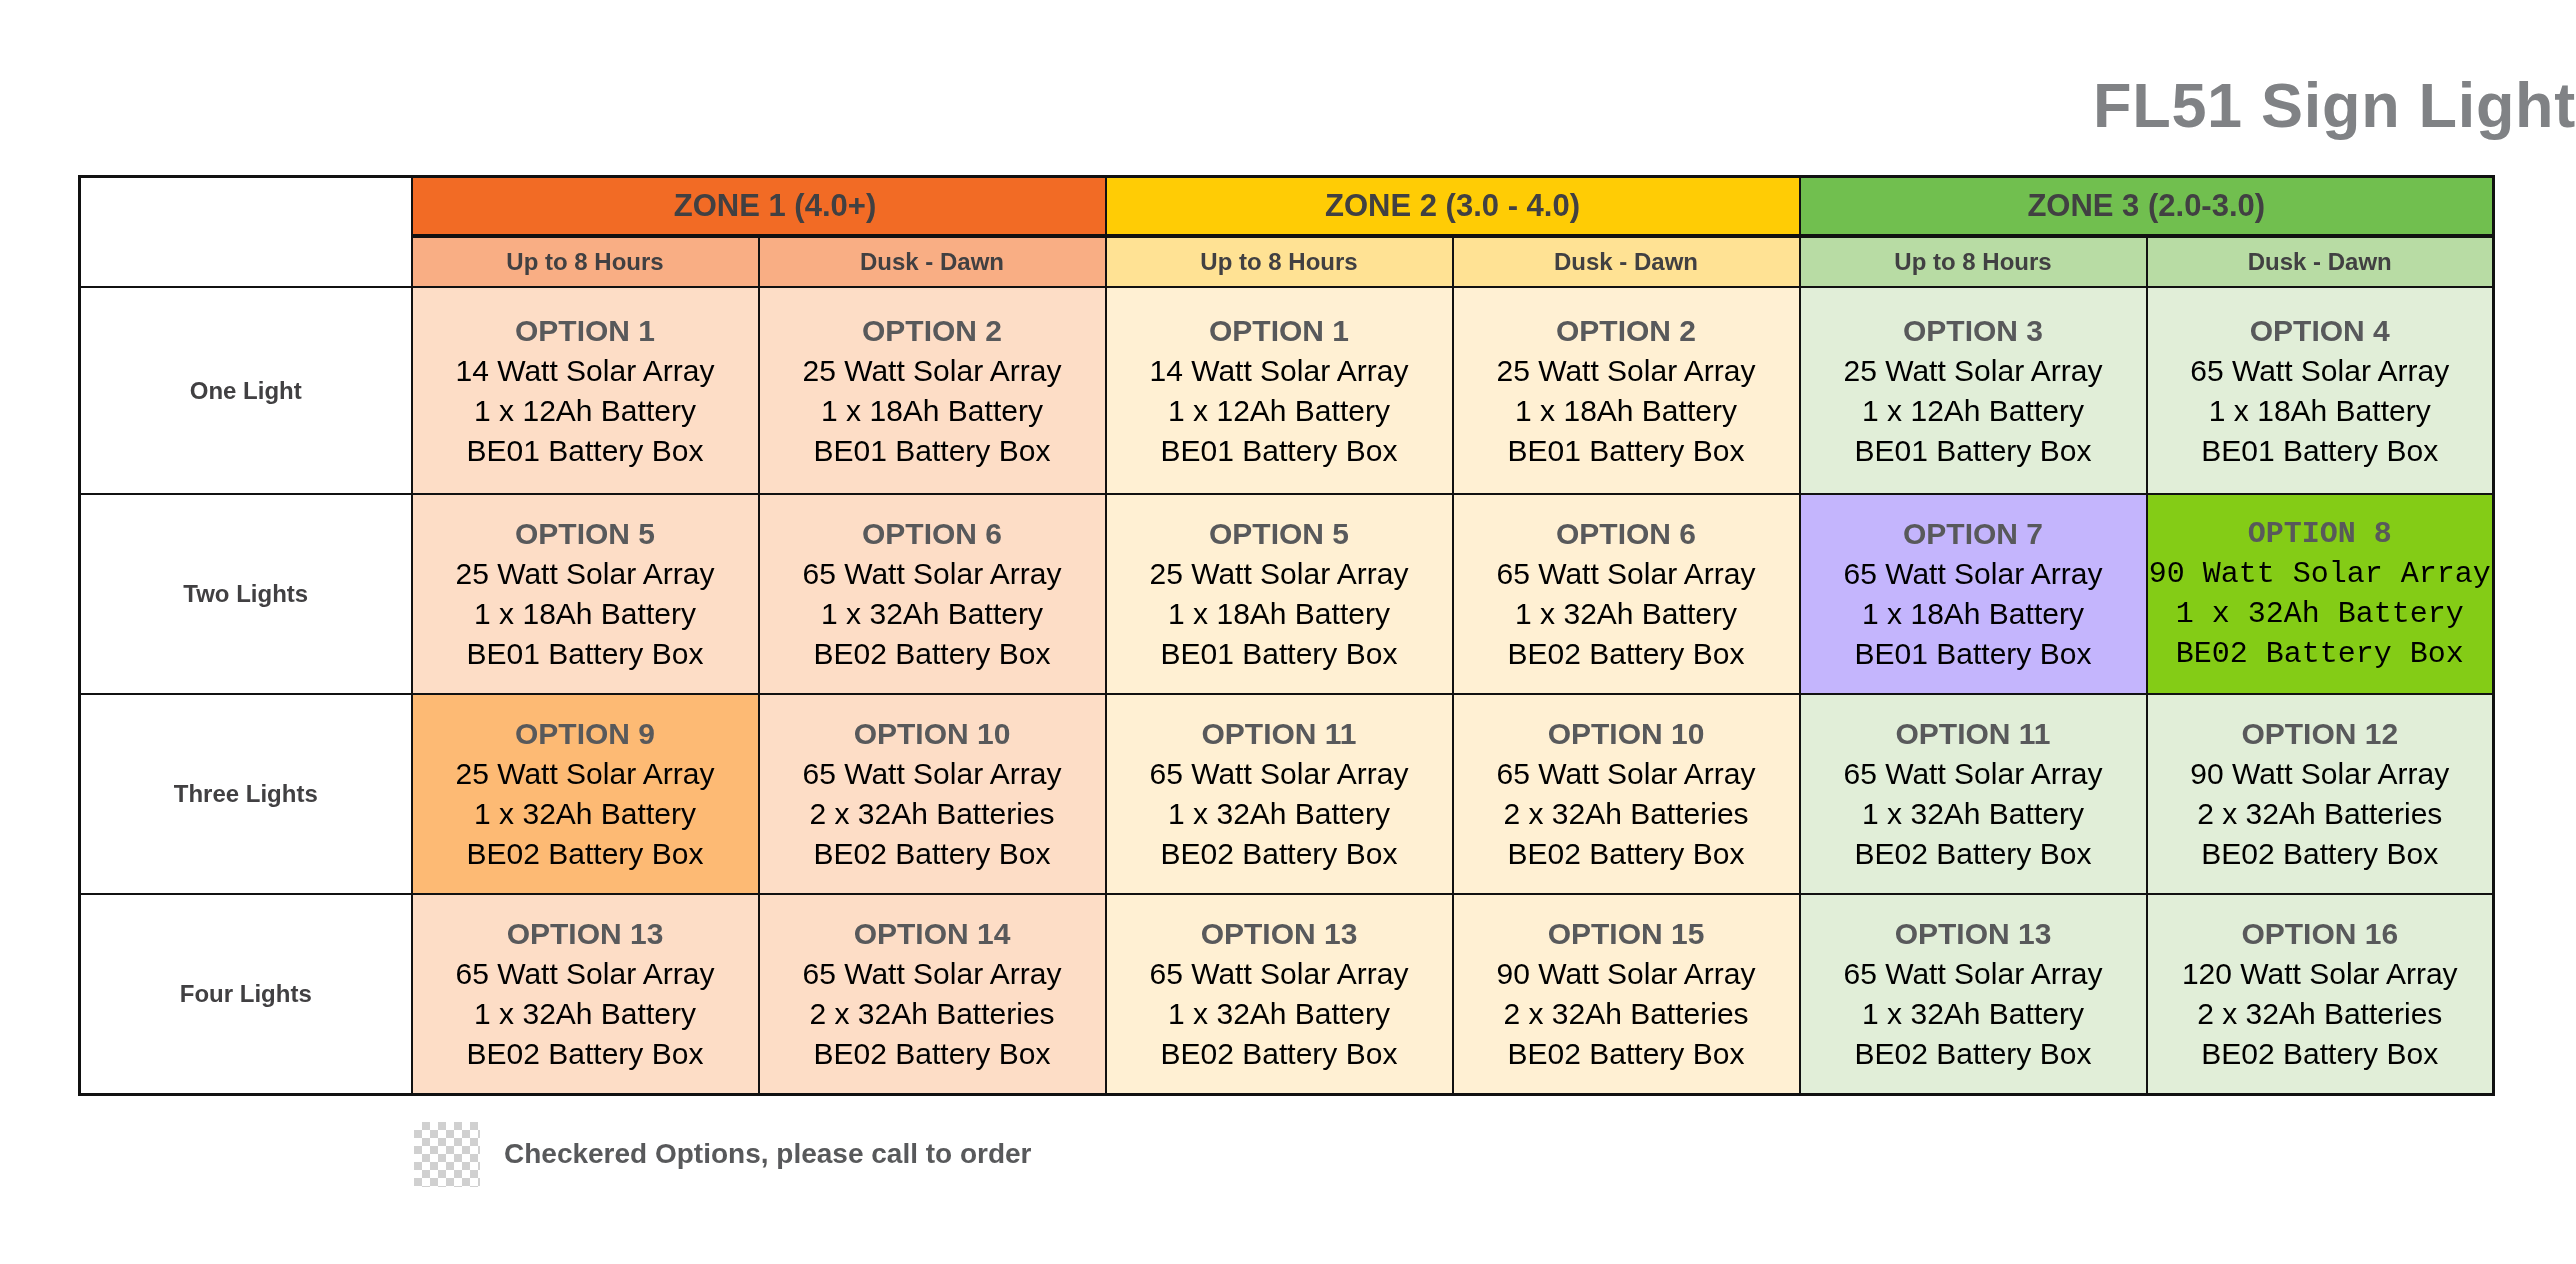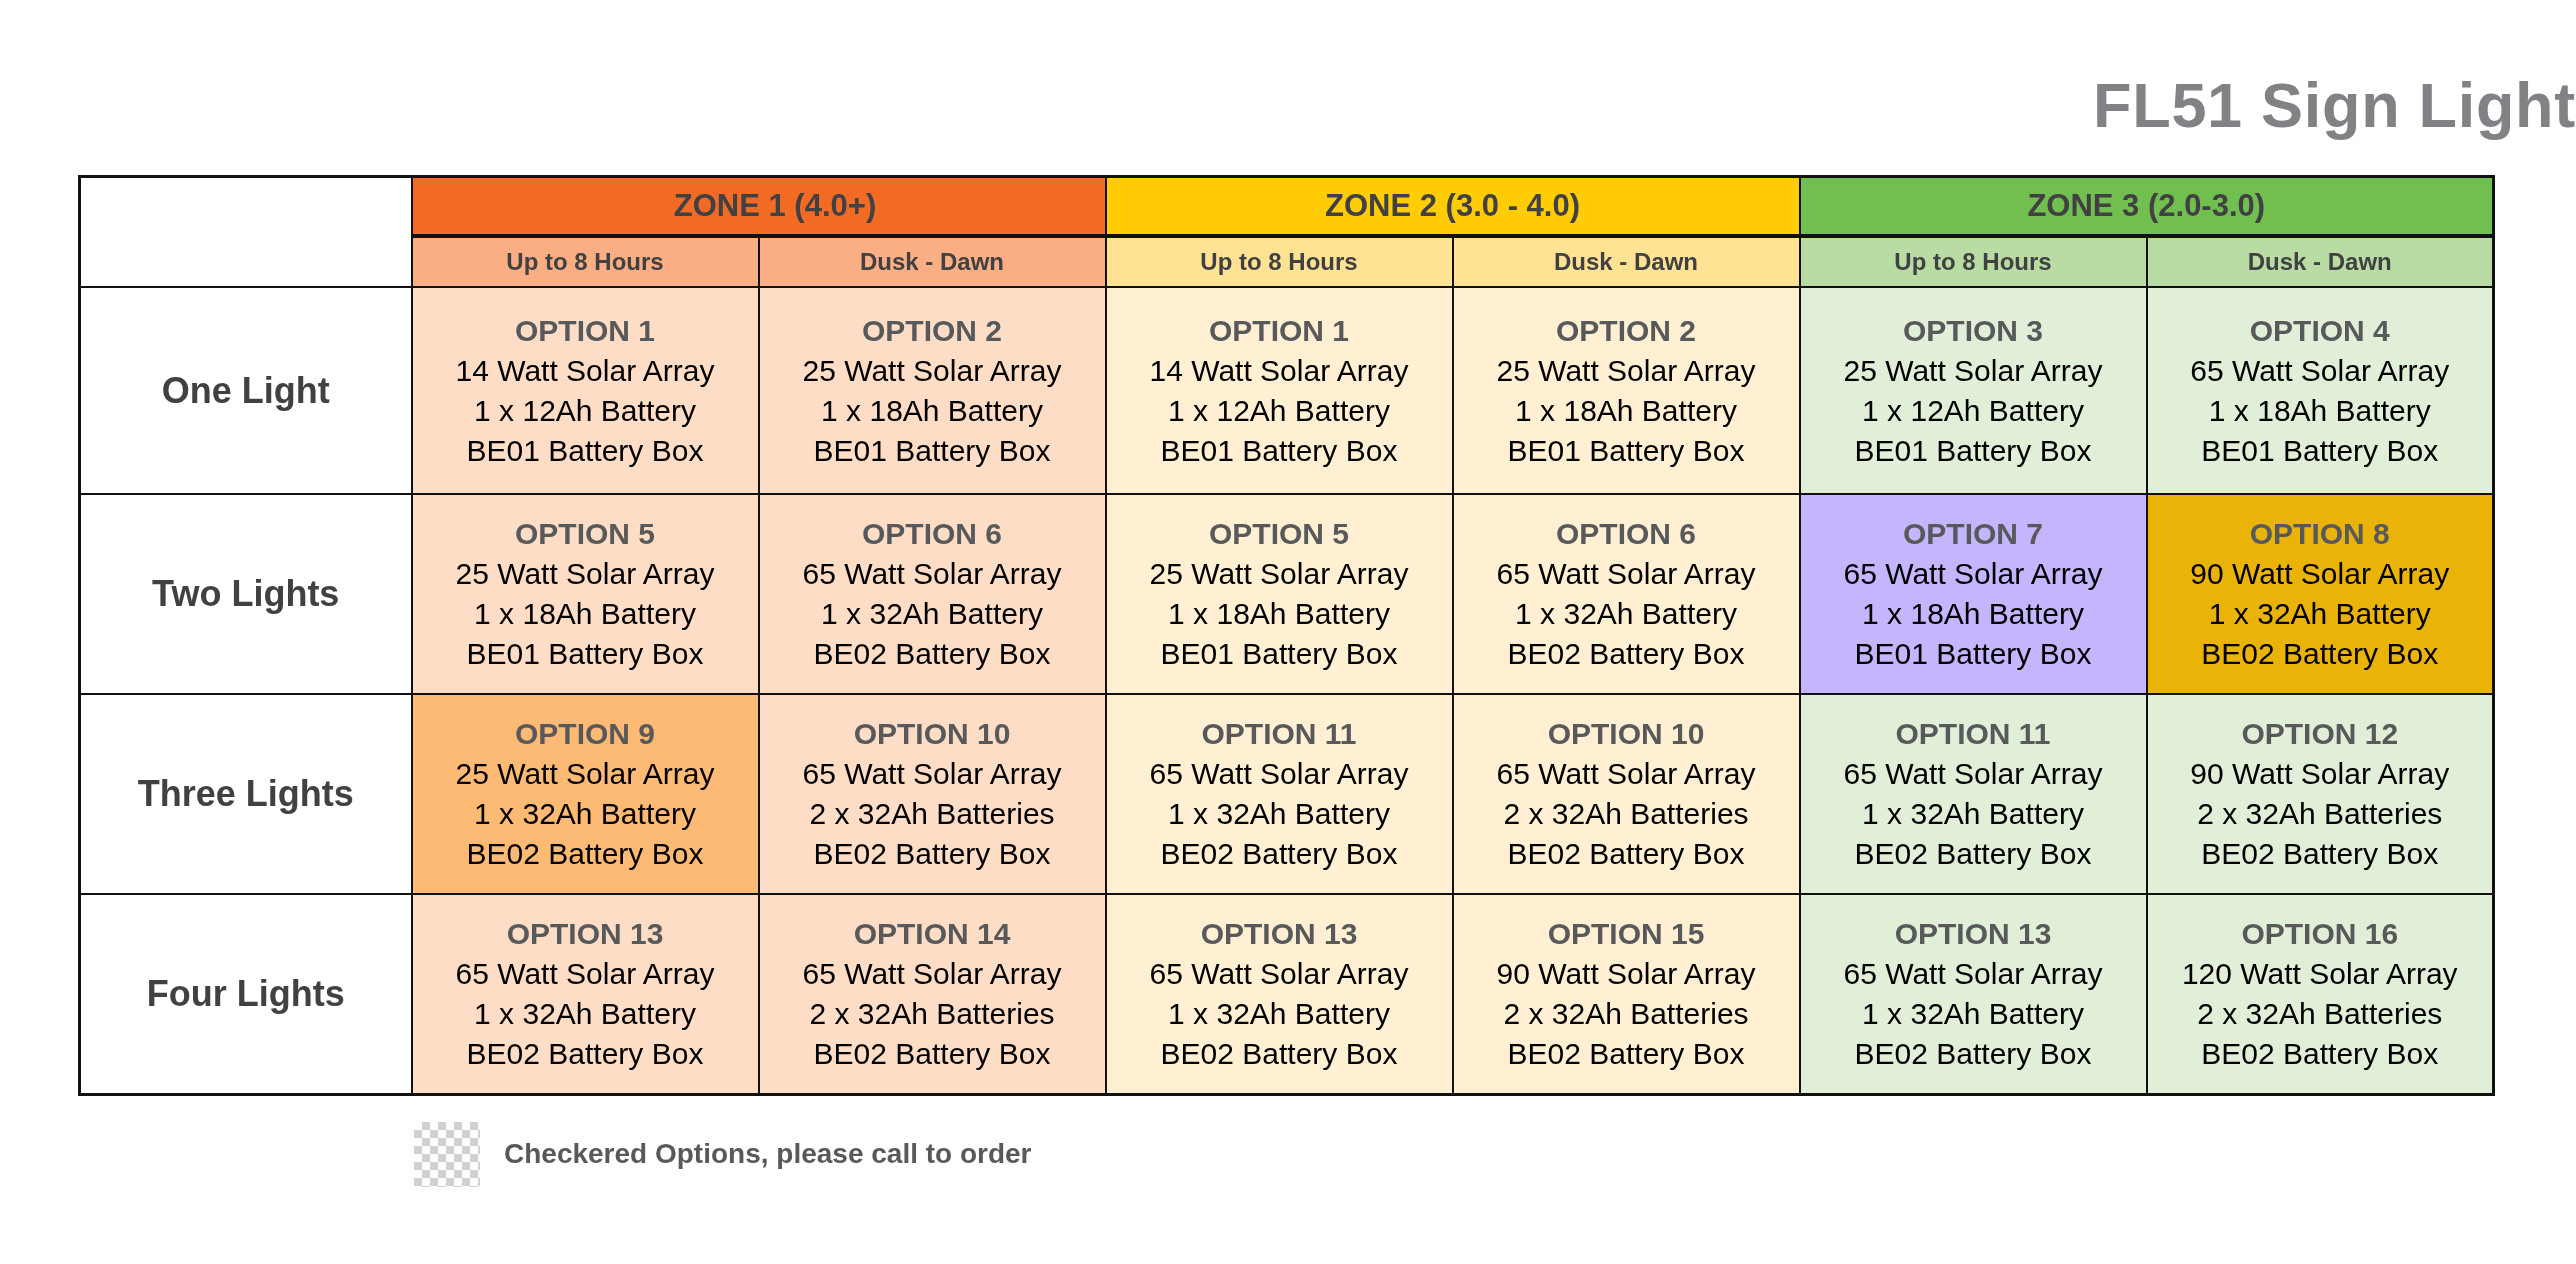--- a/index.html
+++ b/index.html
@@ -52,21 +52,21 @@
       font-weight: bold;
       border-bottom-width: 4px !important;
     }
     .sub-head {
       height: 48px;
       font-size: 24px;
       font-weight: bold;
     }
     .row-label {
       background: #ffffff;
-      font-size: 36px;
+      font-size: 24px;
       font-weight: bold;
       color: #414042;
       margin-top: 20px;
     }
     tr.body-row { height: 200px; }
     tr.body-row.r1 { height: 207px; }
     .opt-cell {
       font-size: 30px;
       line-height: 40px;
     }
@@ -200,21 +200,21 @@
           <span class="opt-line">65 Watt Solar Array</span>
           <span class="opt-line">1 x 32Ah Battery</span>
           <span class="opt-line">BE02 Battery Box</span>
         </td>
         <td class="opt-cell" style="background: #c4b5fd;">
           <span class="opt-title">OPTION 7</span>
           <span class="opt-line">65 Watt Solar Array</span>
           <span class="opt-line">1 x 18Ah Battery</span>
           <span class="opt-line">BE01 Battery Box</span>
         </td>
-        <td class="opt-cell" style="background: #eab308;">
+        <td class="opt-cell" style="background: #84cc16; font-family: Liberation Mono, monospace;">
           <span class="opt-title">OPTION 8</span>
           <span class="opt-line">90 Watt Solar Array</span>
           <span class="opt-line">1 x 32Ah Battery</span>
           <span class="opt-line">BE02 Battery Box</span>
         </td>
       </tr>
       <tr class="body-row">
         <td class="row-label">Three Lights</td>
         <td class="opt-cell" style="background: #fdba74;">
           <span class="opt-title">OPTION 9</span>

